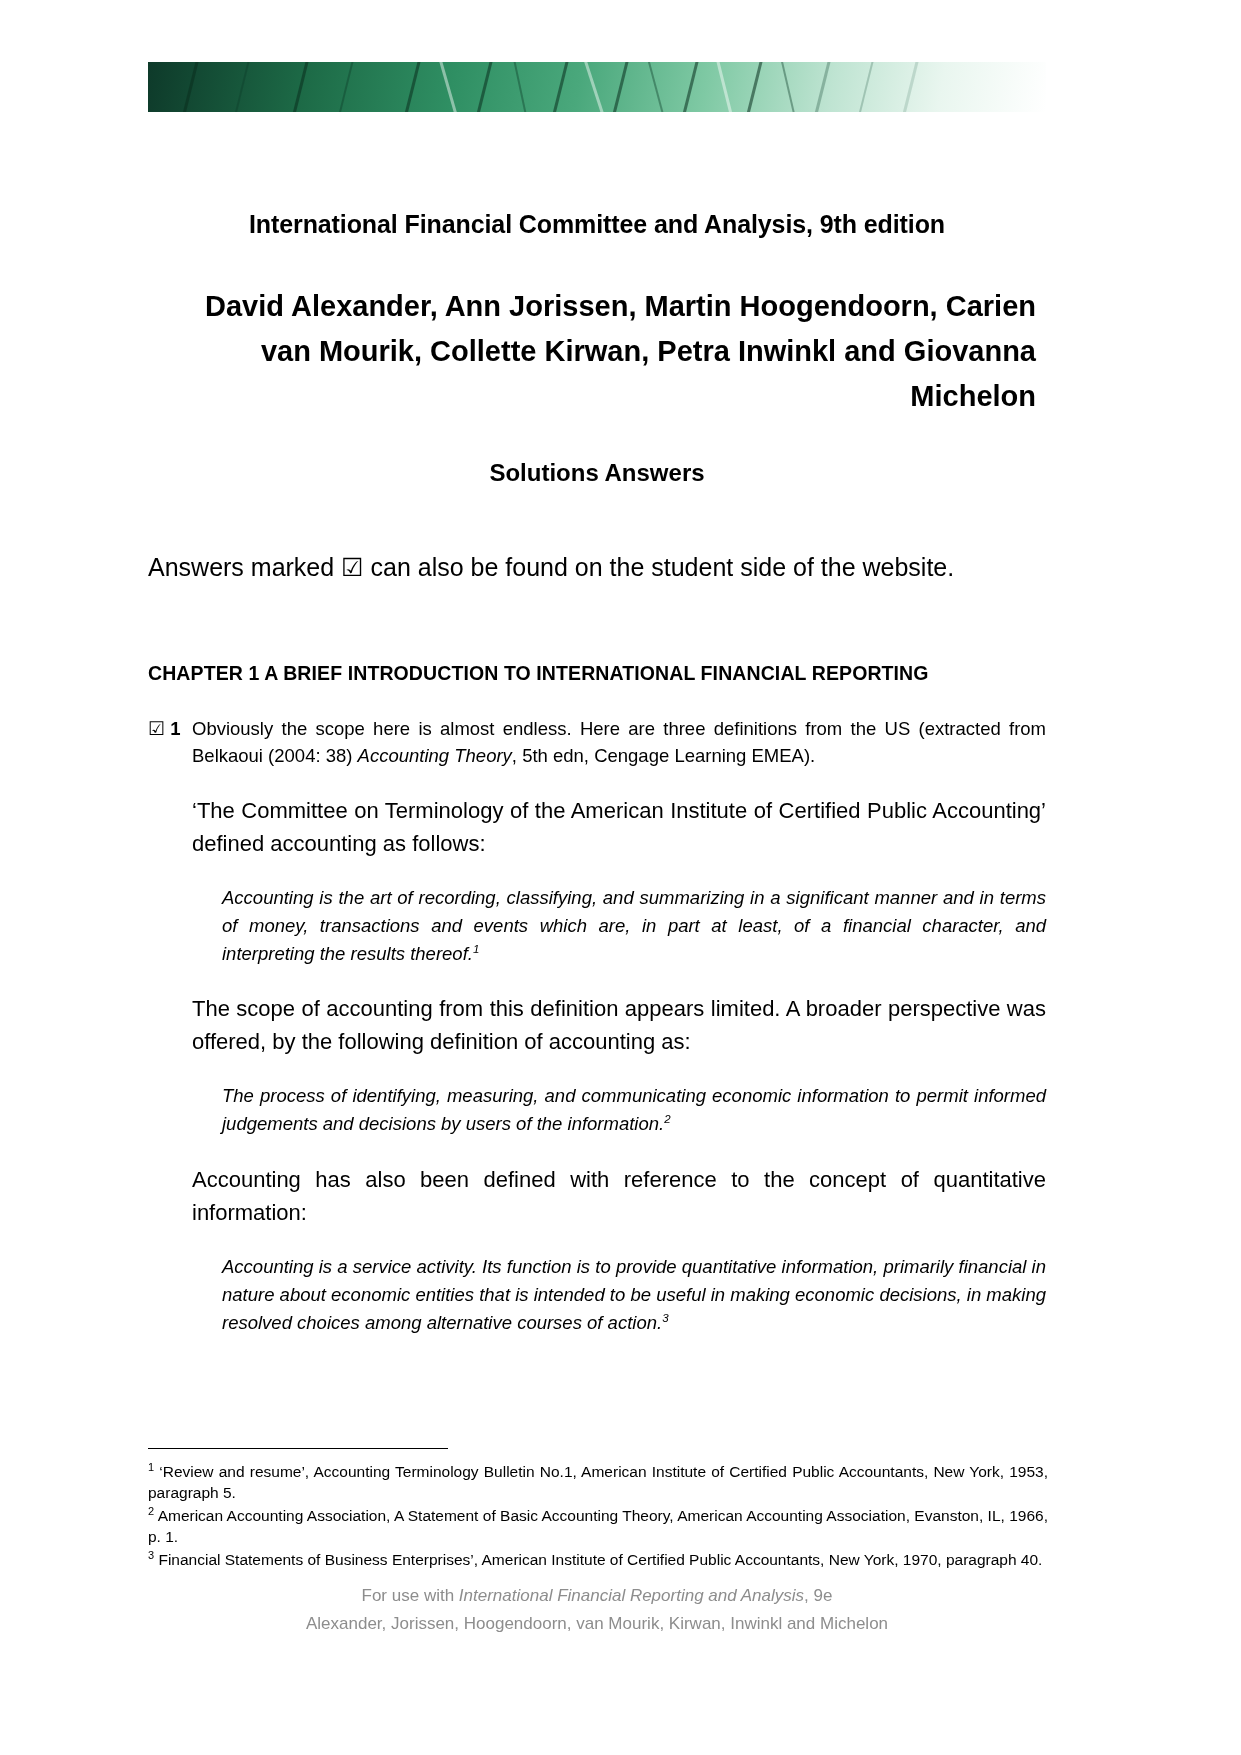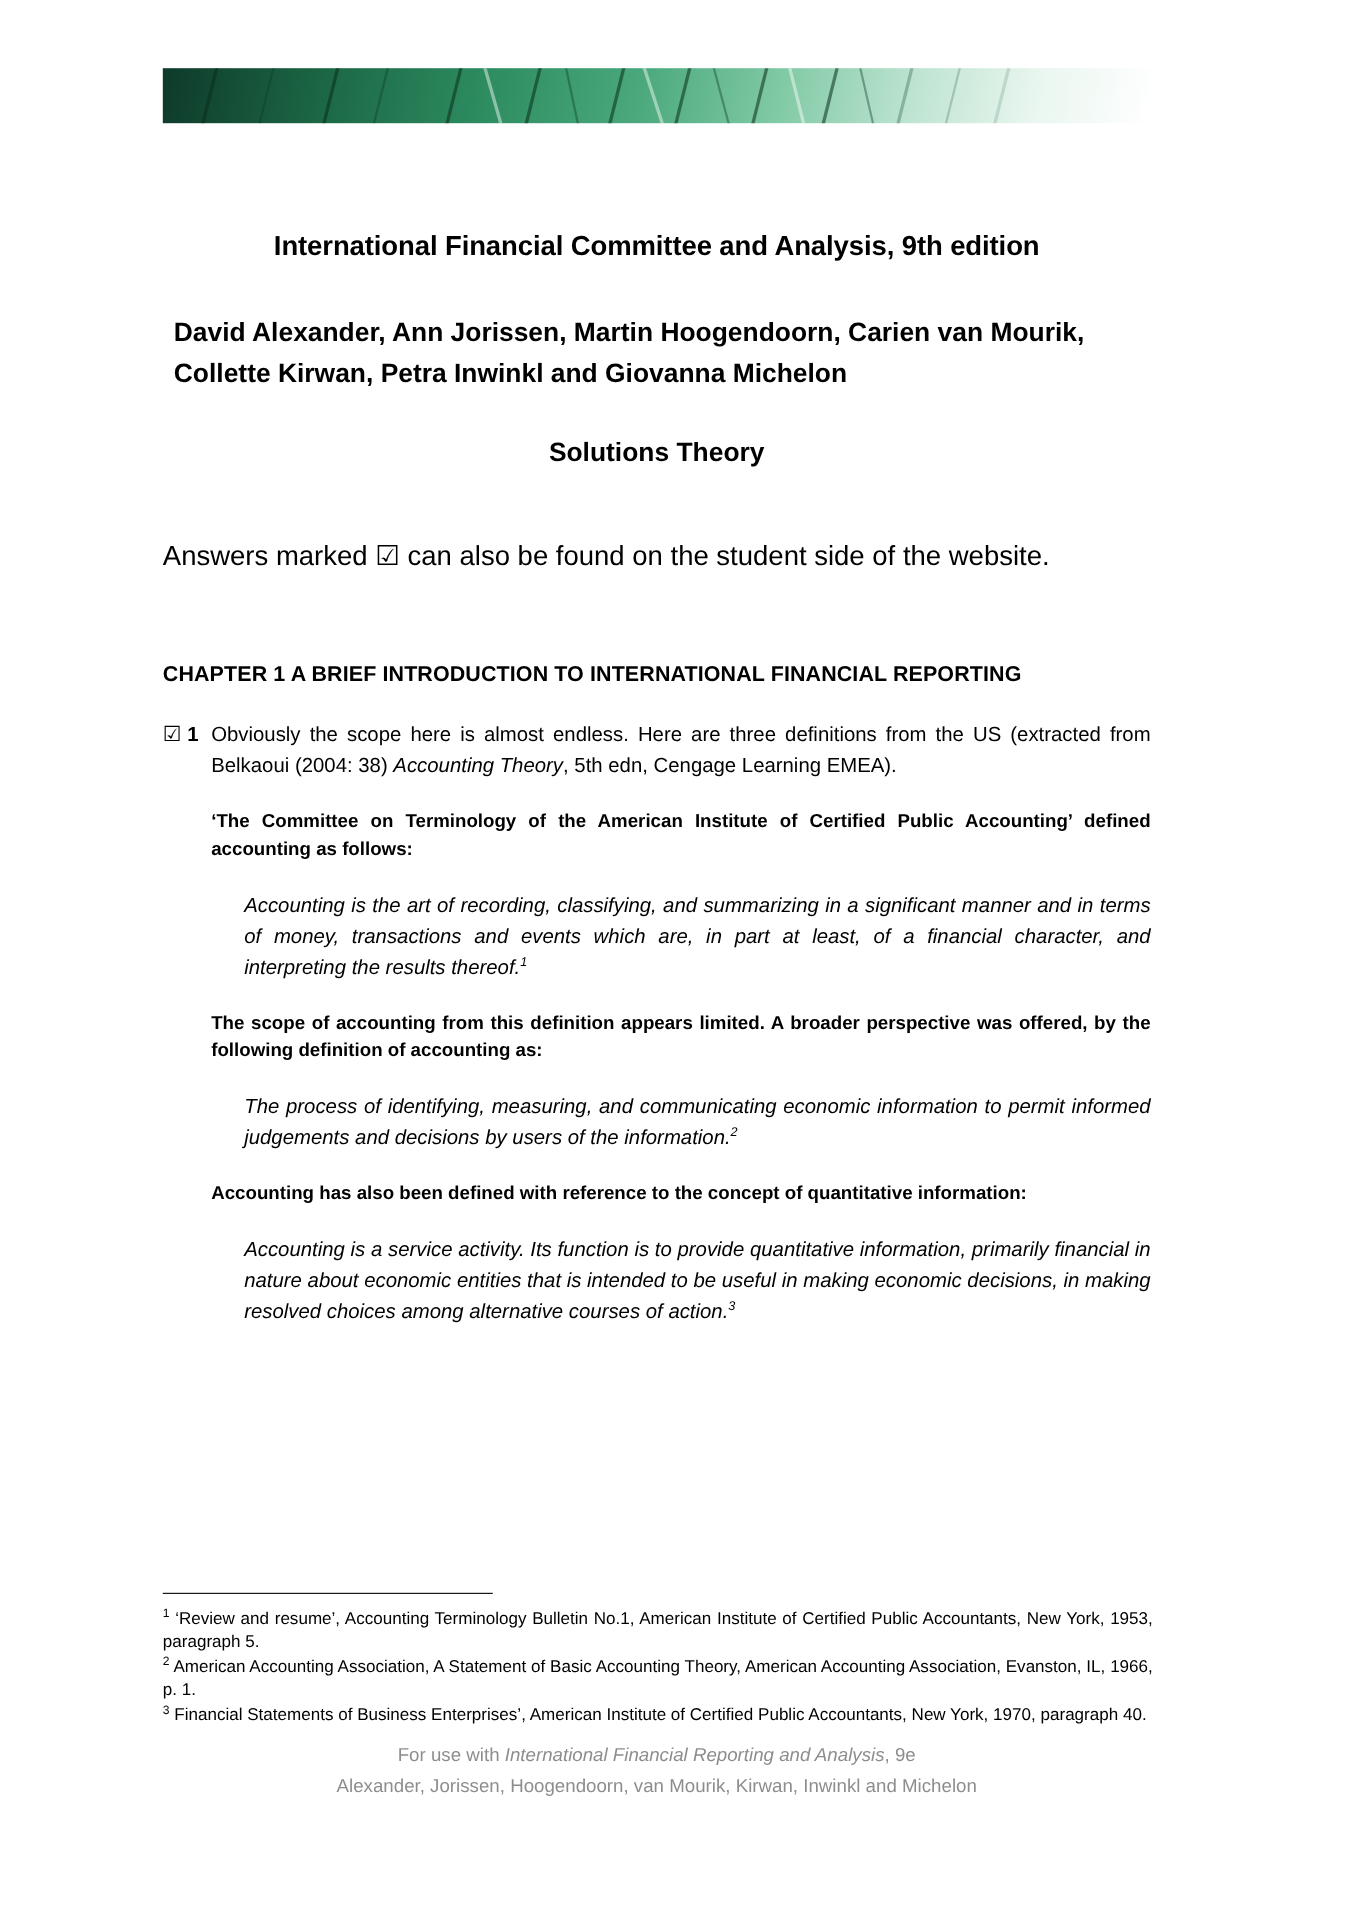--- a/index.html
+++ b/index.html
@@ -47,23 +47,23 @@
   }
 
   .doc-title {
     text-align: center;
     font-weight: bold;
     font-size: 25px;
     margin-top: 210px;
     letter-spacing: -0.1px;
   }
   .authors {
-    text-align: left;
-    font-weight: bold;
-    font-size: 24px;
+    text-align: right;
+    font-weight: bold;
+    font-size: 29px;
     line-height: 1.55;
     margin-top: 45px;
     padding: 0 10px;
   }
   .subtitle {
     text-align: center;
     font-weight: bold;
     font-size: 24px;
     margin-top: 40px;
   }
@@ -94,24 +94,23 @@
     font-weight: bold;
   }
   .qmarker .box { font-weight: normal; font-size: 19px; }
   .qtext {
     margin-left: 44px;
     text-align: justify;
   }
   .para {
     margin-left: 44px;
     margin-top: 24px;
-    font-size: 17px;
+    font-size: 22px;
     line-height: 1.5;
     text-align: justify;
-    font-weight: bold;
   }
   .quote {
     margin-left: 74px;
     margin-right: 0px;
     margin-top: 24px;
     font-style: italic;
     font-size: 18.5px;
     line-height: 1.52;
     text-align: justify;
   }
@@ -178,21 +177,21 @@
     <div class="streak thin" style="left:716px; background: rgba(60,110,90,0.3);"></div>
     <div class="streak" style="left:760px; background: rgba(90,140,120,0.25);"></div>
   </div>
 
   <div class="content">
 
     <div class="doc-title">International Financial Committee and Analysis, 9th edition</div>
 
     <div class="authors">David Alexander, Ann Jorissen, Martin Hoogendoorn, Carien van Mourik, Collette Kirwan, Petra Inwinkl and Giovanna Michelon</div>
 
-    <div class="subtitle">Solutions Theory</div>
+    <div class="subtitle">Solutions Answers</div>
 
     <div class="note">Answers marked ☑ can also be found on the student side of the website.</div>
 
     <div class="chapter-heading">CHAPTER 1 A BRIEF INTRODUCTION TO INTERNATIONAL FINANCIAL REPORTING</div>
 
     <div class="qblock">
       <div class="qmarker">
         <span class="box">☑</span>
         <span>1</span>
       </div>

